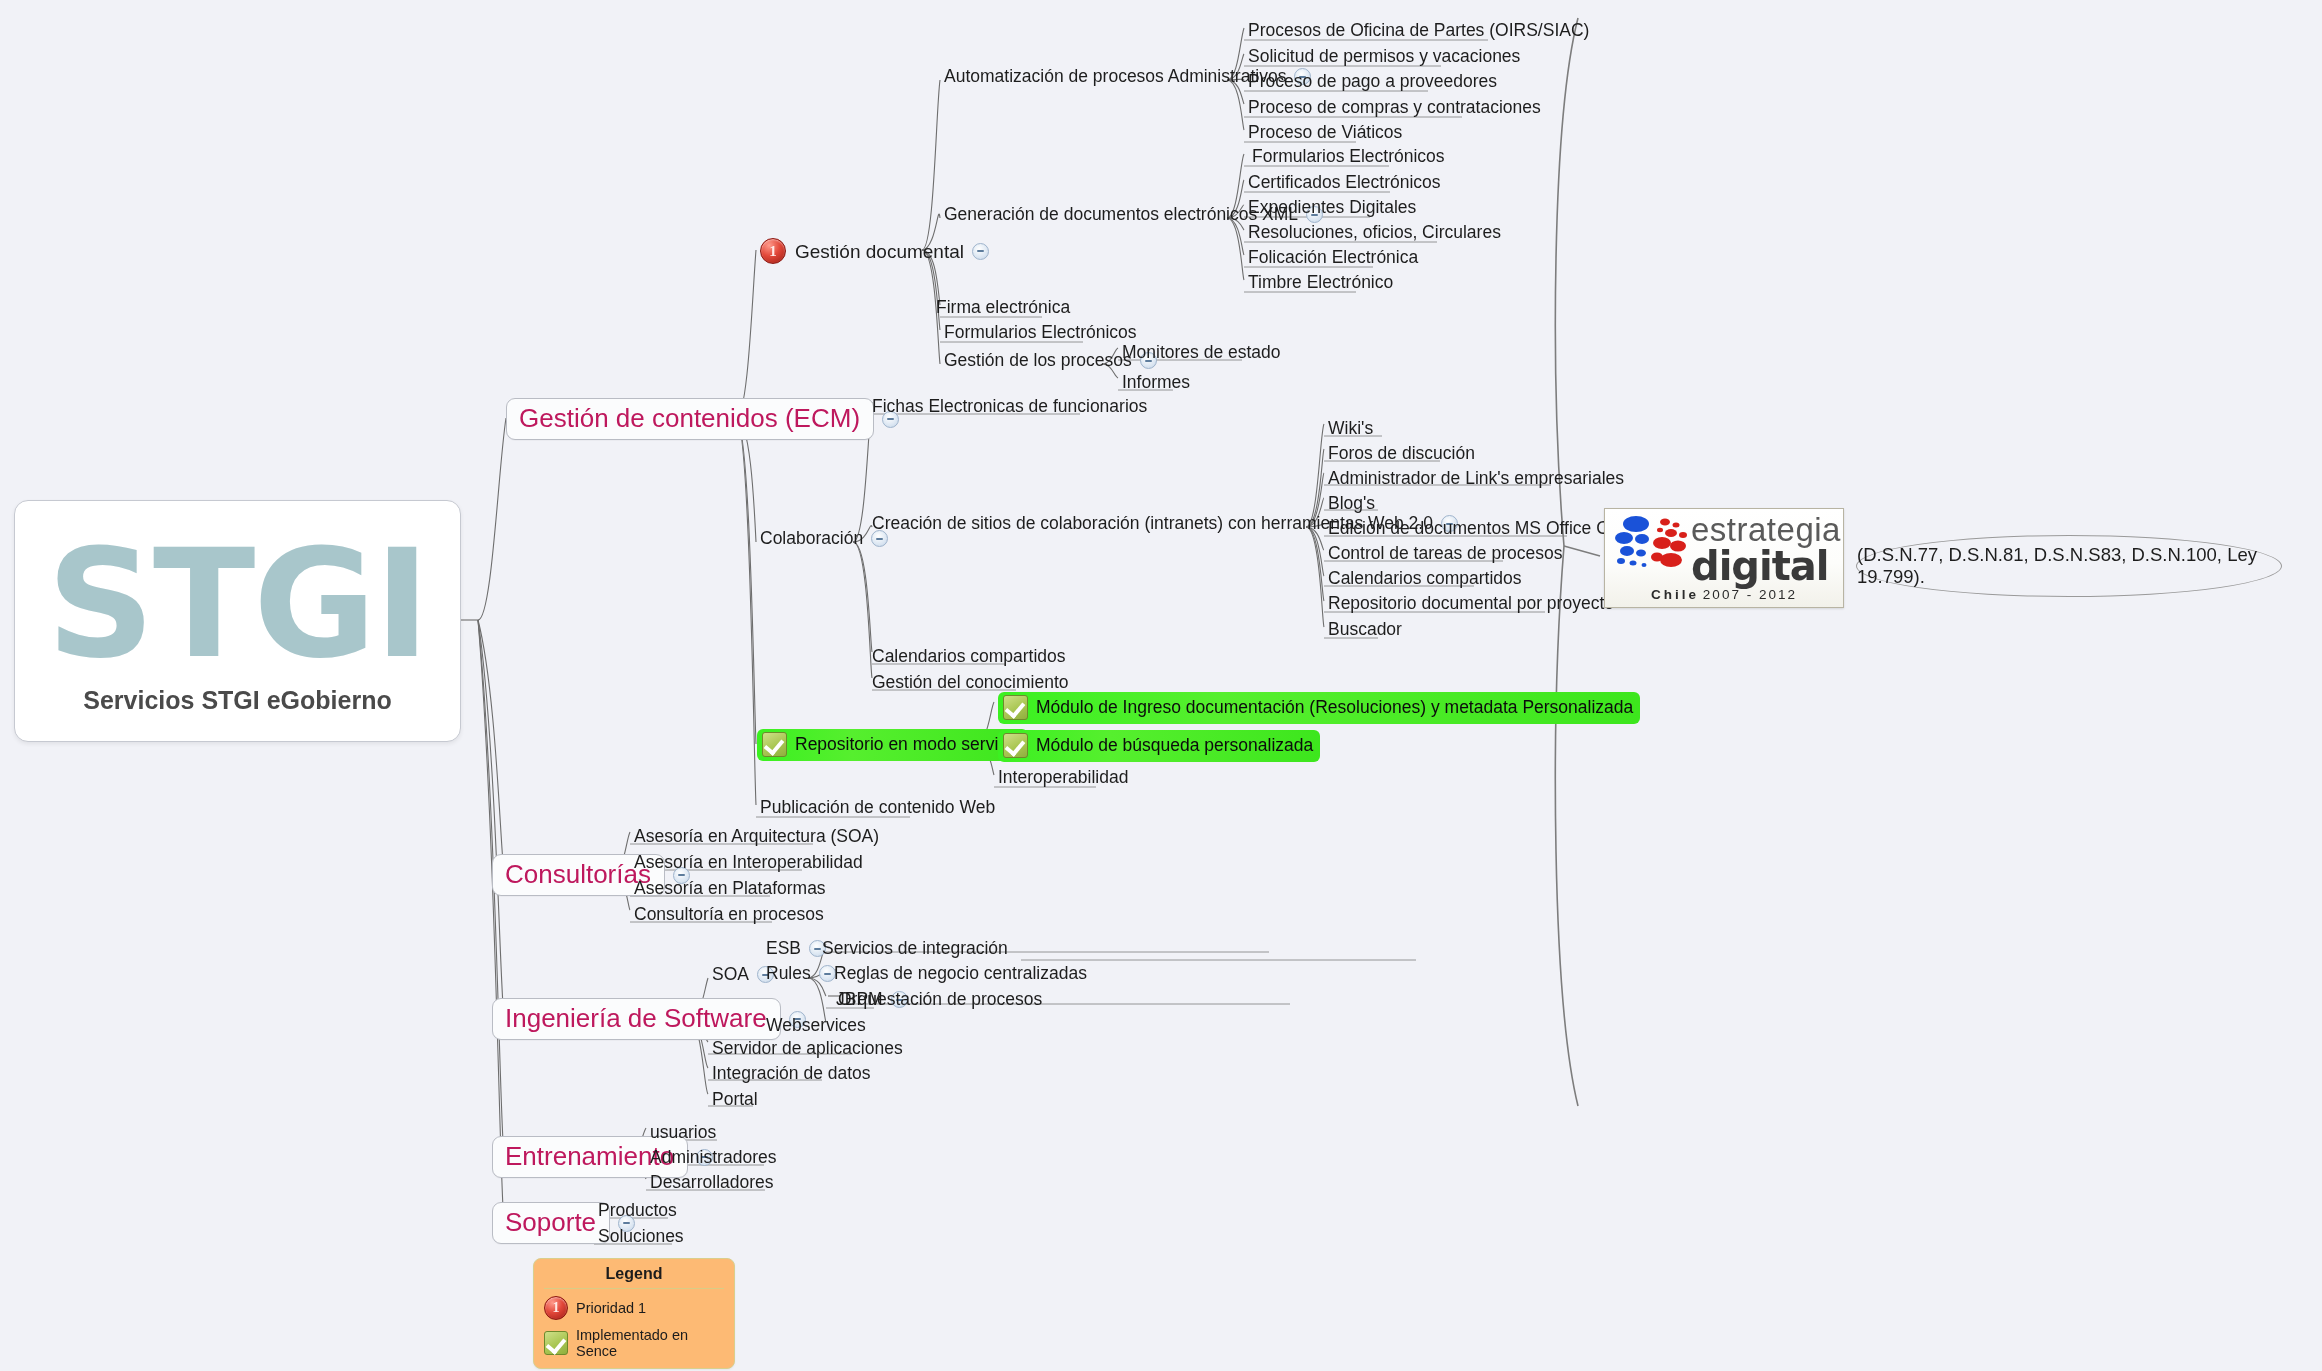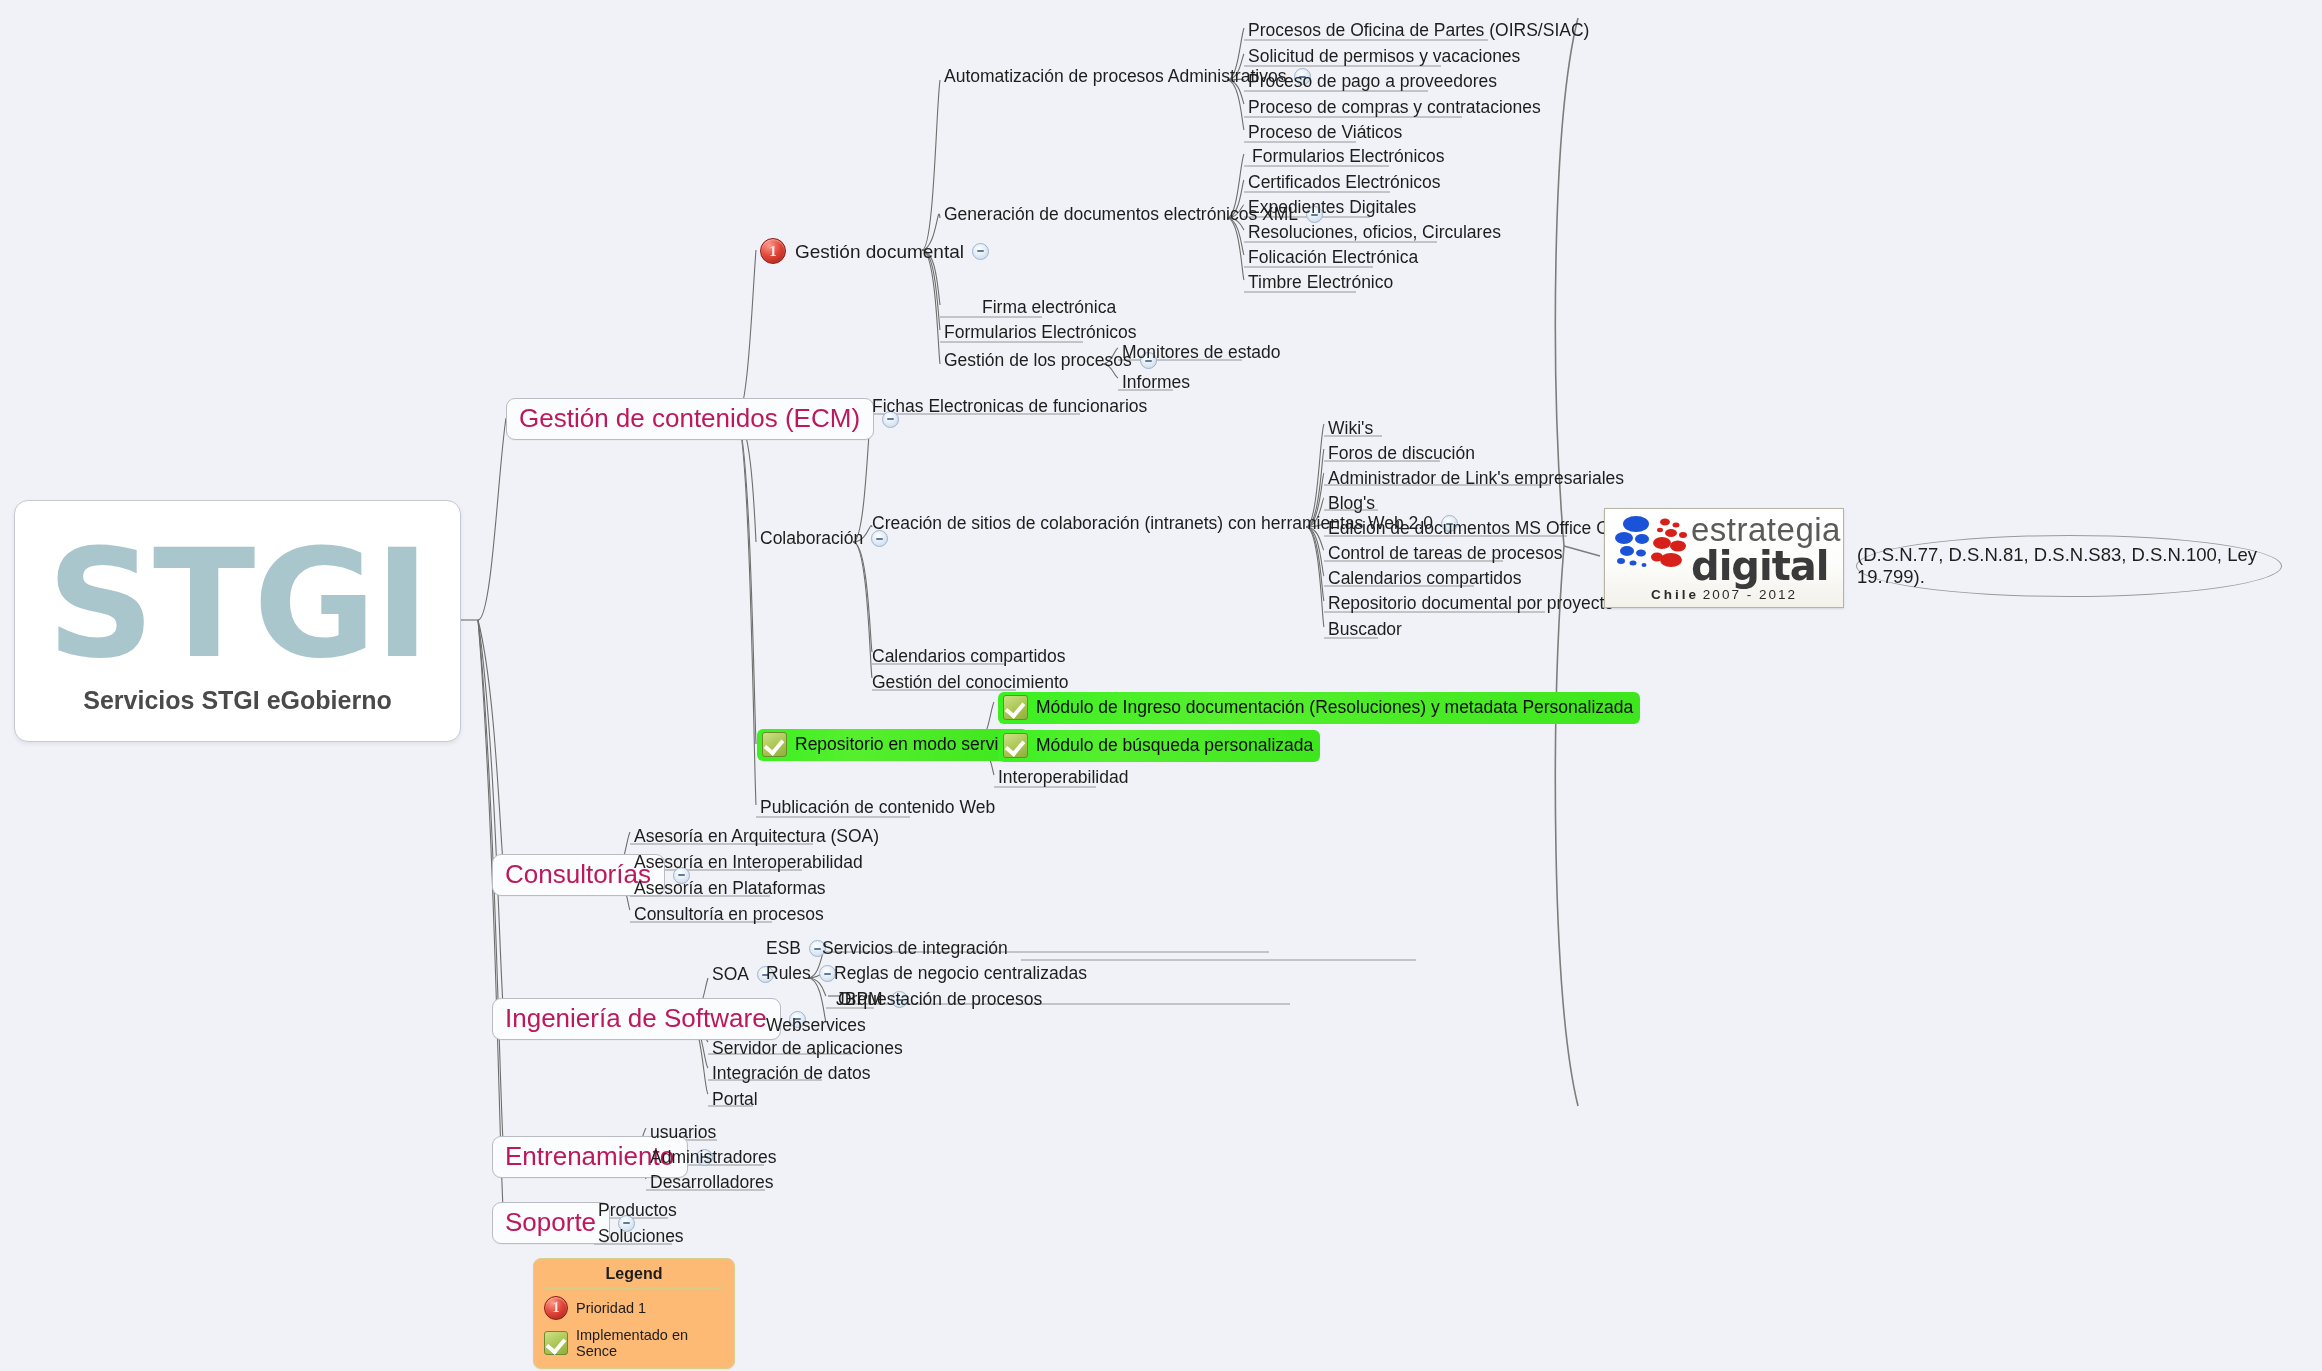--- a/index.html
+++ b/index.html
@@ -371,21 +371,21 @@
   <div class="node leaf" style="left:1244px;top:222px;">
       <span class="txt">Resoluciones, oficios, Circulares</span>
     </div>
   <div class="node leaf" style="left:1244px;top:247px;">
       <span class="txt">Folicación Electrónica</span>
     </div>
   <div class="node leaf" style="left:1244px;top:272px;">
       <span class="txt">Timbre Electrónico</span>
     </div>
 
-  <div class="node leaf" style="left:978px;top:297px;">
+  <div class="node leaf" style="left:932px;top:297px;">
       <span class="txt">Firma electrónica</span>
     </div>
   <div class="node leaf" style="left:940px;top:322px;">
       <span class="txt">Formularios Electrónicos</span>
     </div>
 
   <div class="node leaf" style="left:940px;top:350px;">
     <span class="txt">Gestión de los procesos</span>
     <span class="toggle"></span>
   </div>

